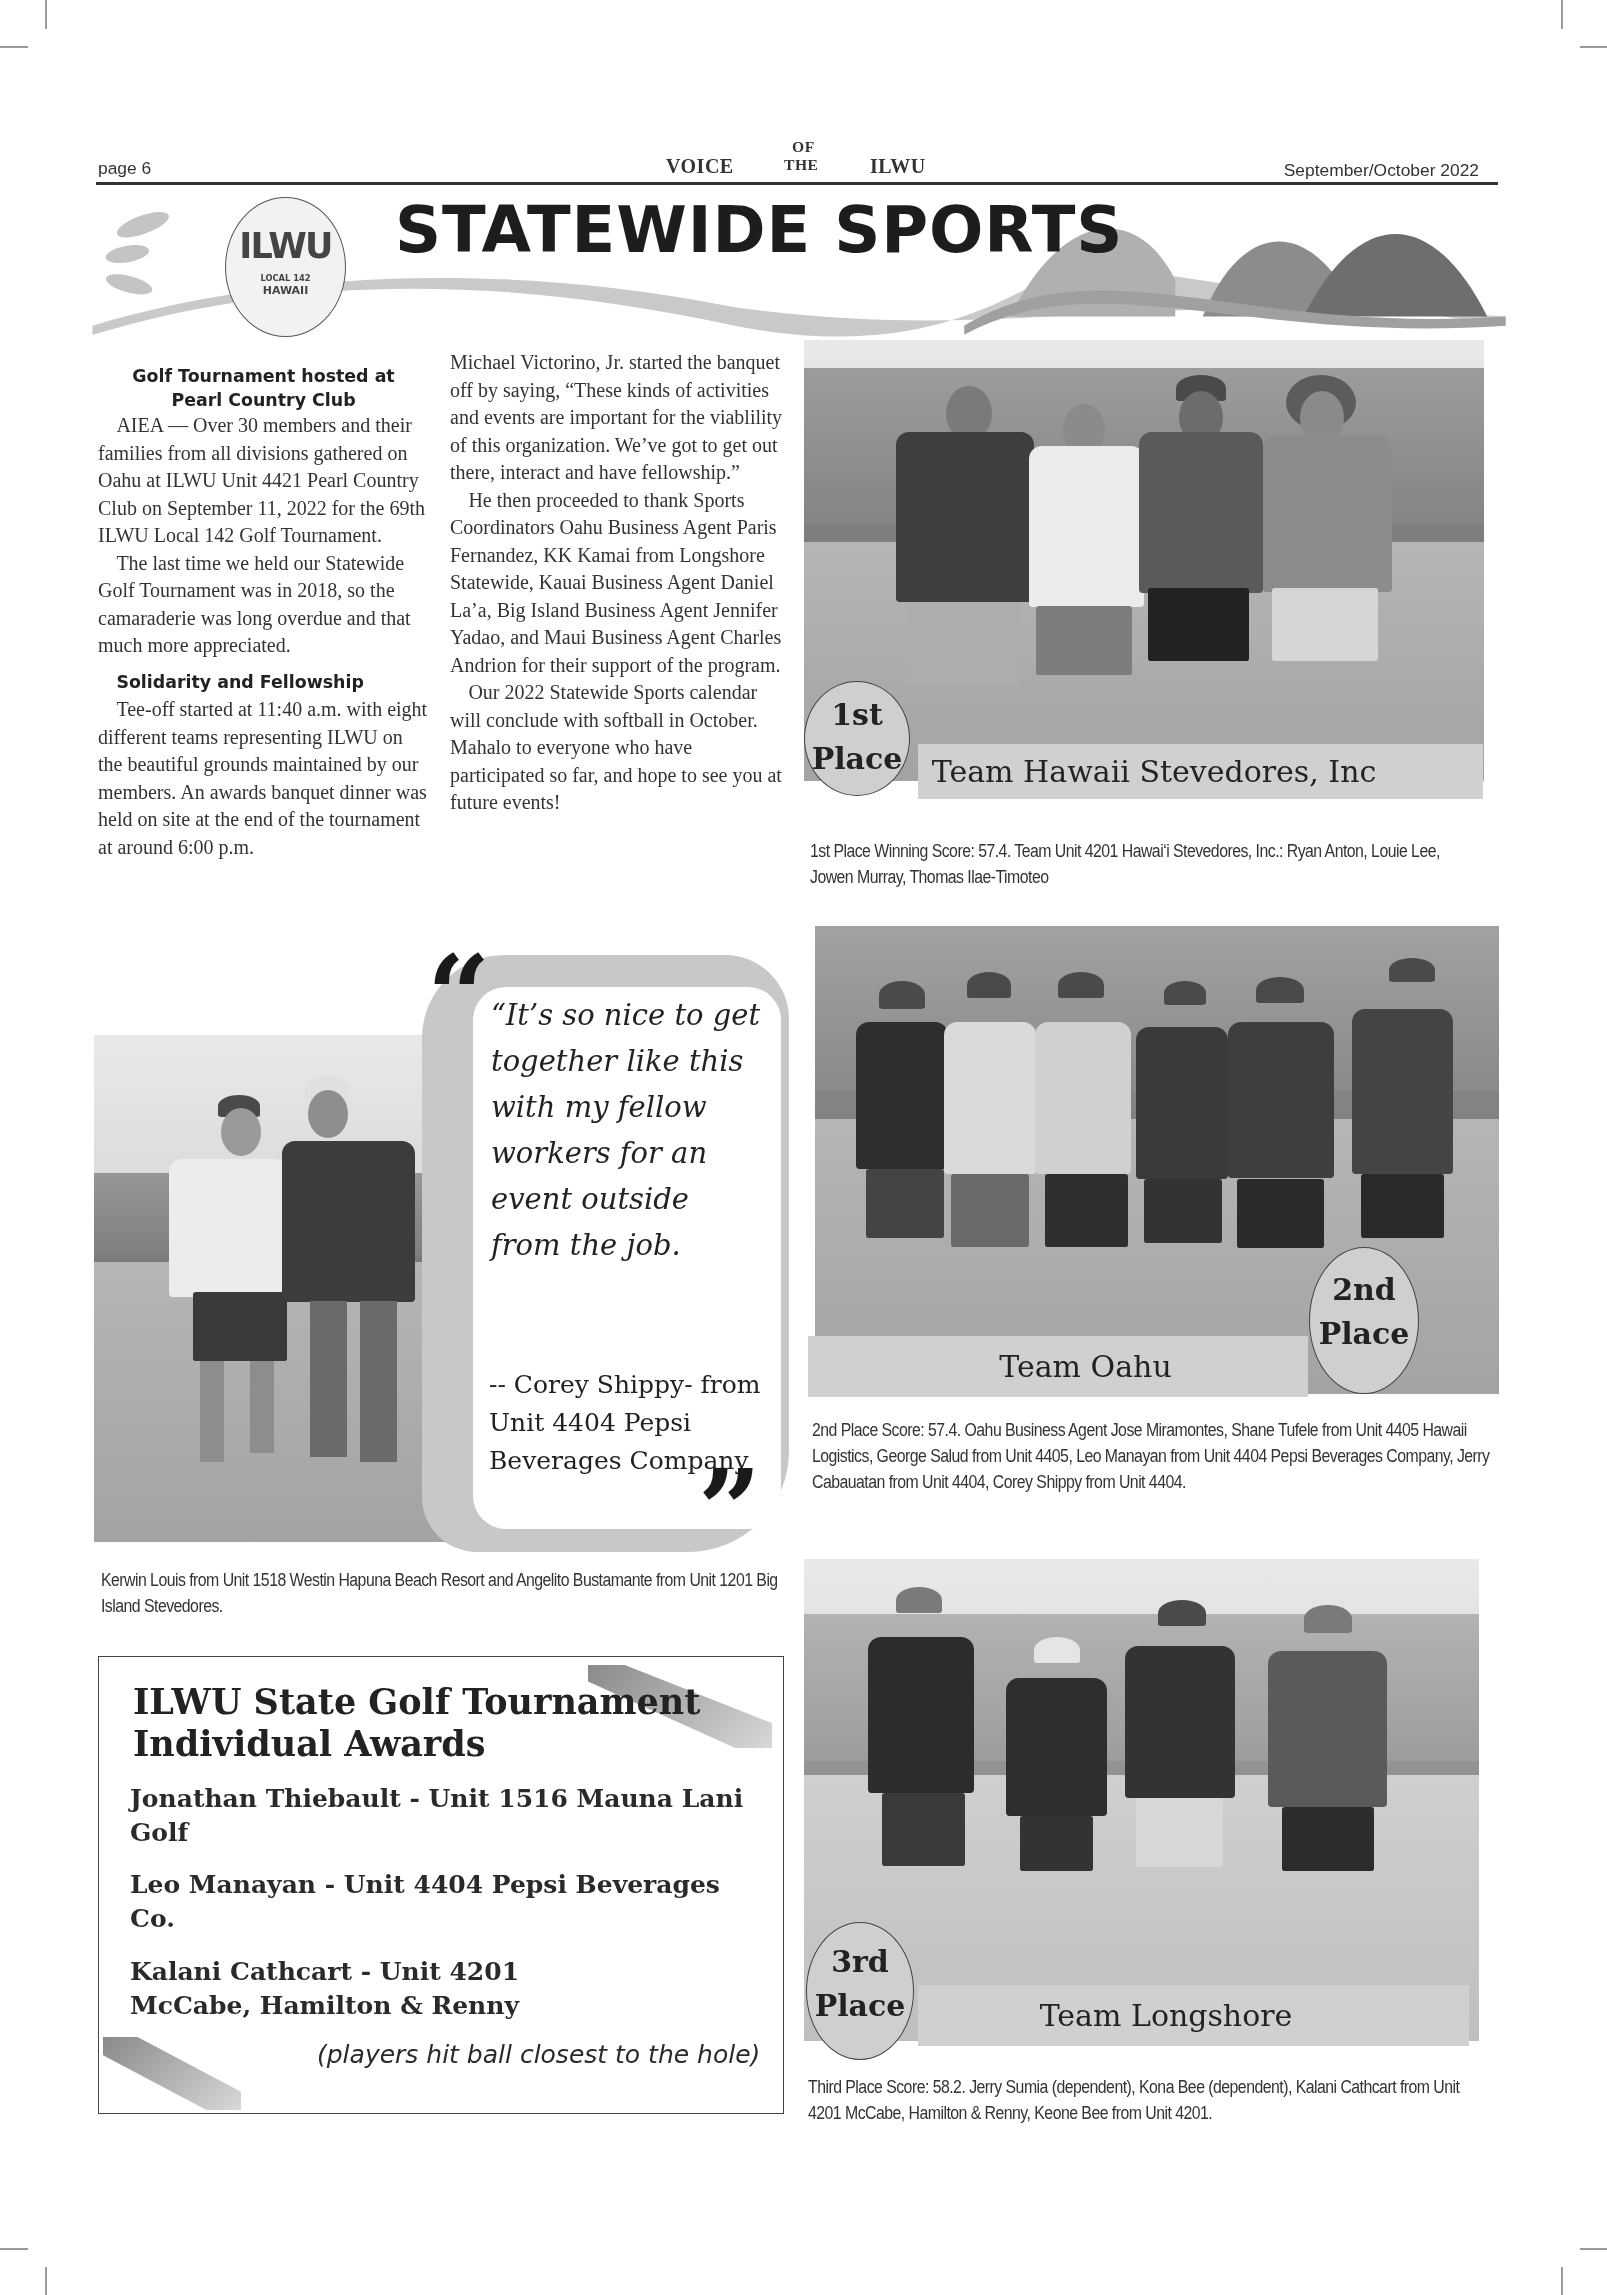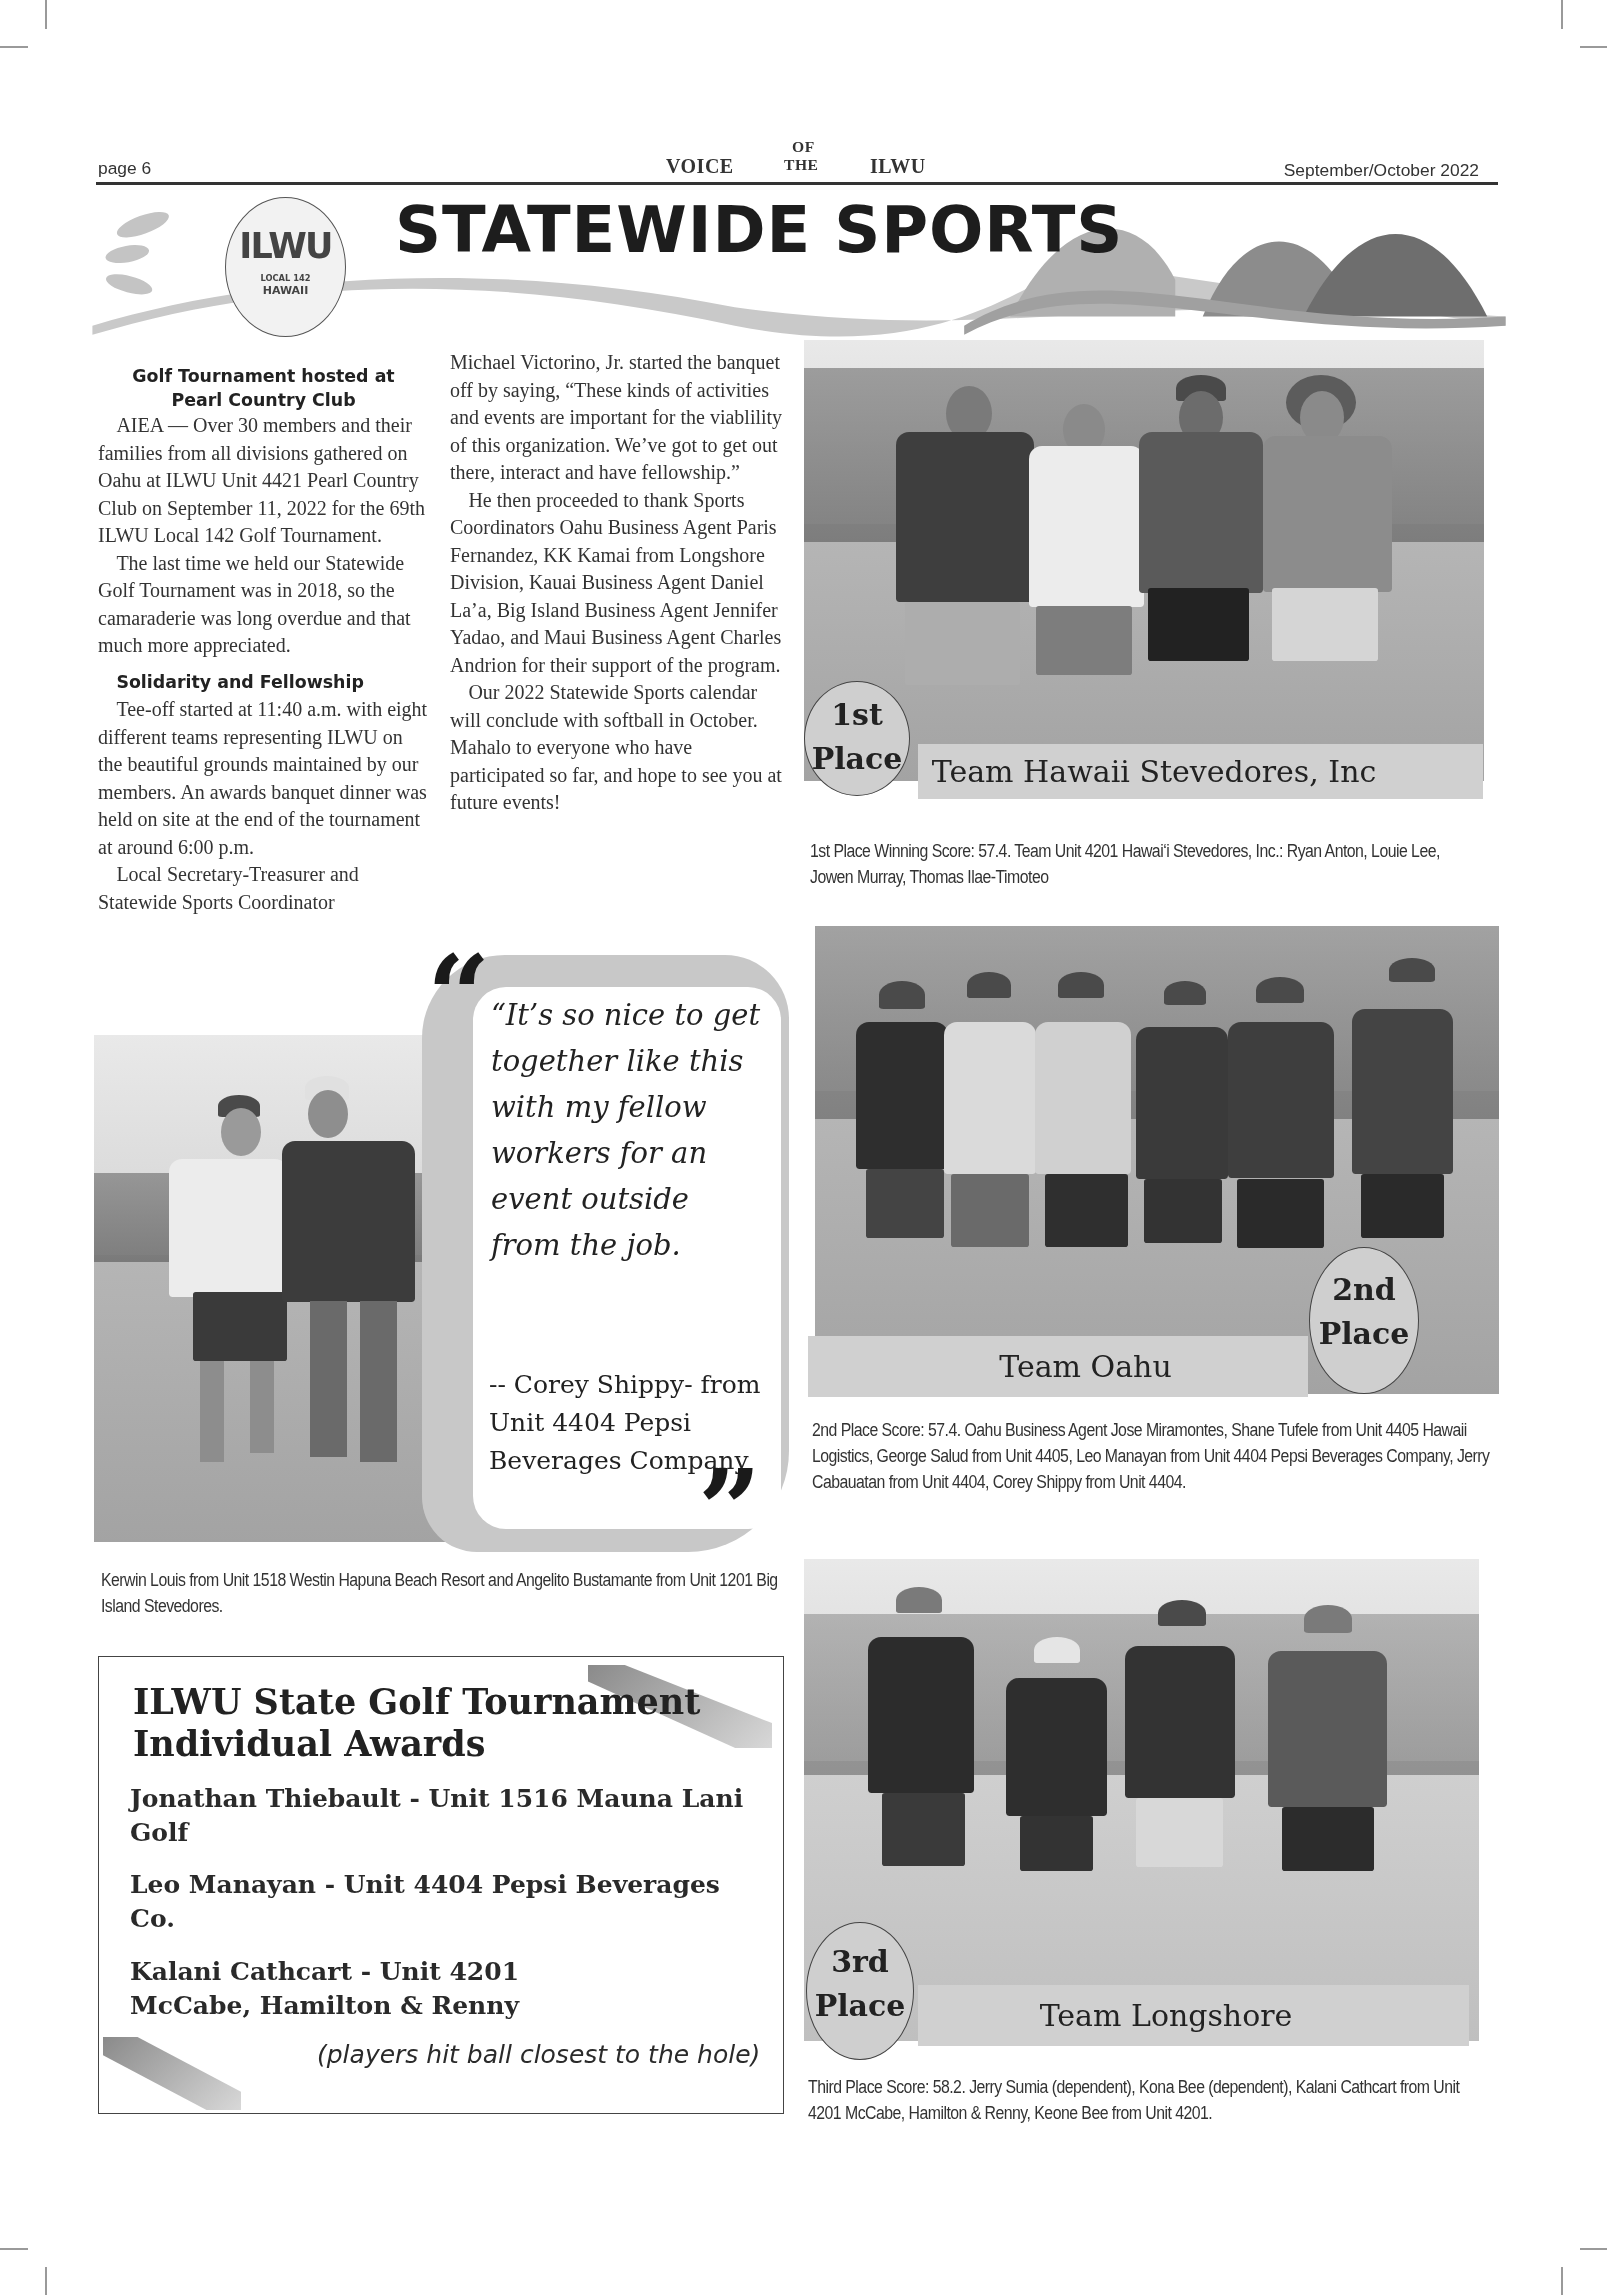--- a/index.html
+++ b/index.html
@@ -101,26 +101,25 @@
 
 <div class="abs col-text" style="left:98px;top:364px;width:331px;">
   <div class="head">
     <div>Golf Tournament hosted at</div>
     <div>Pearl Country Club</div>
   </div>
   <p>AIEA — Over 30 members and their families from all divisions gathered on Oahu at ILWU Unit 4421 Pearl Country Club on September 11, 2022 for the 69th ILWU Local 142 Golf Tournament.</p>
   <p>The last time we held our Statewide Golf Tournament was in 2018, so the camaraderie was long overdue and that much more appreciated.</p>
   <div class="subhead" style="margin-top:9.2px;">Solidarity and Fellowship</div>
   <p>Tee-off started at 11:40 a.m. with eight different teams representing ILWU on the beautiful grounds maintained by our members. An awards banquet dinner was held on site at the end of the tournament at around 6:00 p.m.</p>
-  <p>Local Secretary-Treasurer and Statewide Sports Coordinator</p>
 </div>
 
 <div class="abs col-text" style="left:450px;top:349px;width:335px;">
   <p style="text-indent:0;">Michael Victorino, Jr. started the banquet off by saying, “These kinds of activities and events are important for the viablility of this organization. We’ve got to get out there, interact and have fellowship.”</p>
-  <p>He then proceeded to thank Sports Coordinators Oahu Business Agent Paris Fernandez, KK Kamai from Longshore Division, Kauai Business Agent Daniel La’a, Big Island Business Agent Jennifer Yadao, and Maui Business Agent Charles Andrion for their support of the program.</p>
+  <p>He then proceeded to thank Sports Coordinators Oahu Business Agent Paris Fernandez, KK Kamai from Longshore Statewide, Kauai Business Agent Daniel La’a, Big Island Business Agent Jennifer Yadao, and Maui Business Agent Charles Andrion for their support of the program.</p>
   <p>Our 2022 Statewide Sports calendar will conclude with softball in October. Mahalo to everyone who have participated so far, and hope to see you at future events!</p>
 </div>
 
 <div class="photo" style="left:94px;top:1035px;width:363px;height:507px;">
   <div class="sky" style="height:220px;"></div>
   <div class="trees" style="top:138px;height:92px;opacity:.85;"></div>
   <div class="grass" style="height:280px;"></div>
   <div class="cap" style="left:124px;top:60px;width:42px;height:22px;"></div>
   <div class="head-s" style="left:127px;top:73px;width:40px;height:48px;background:#9a9a9a;"></div>
   <div class="torso" style="left:75px;top:124px;width:119px;height:138px;background:#ececec;"></div>

